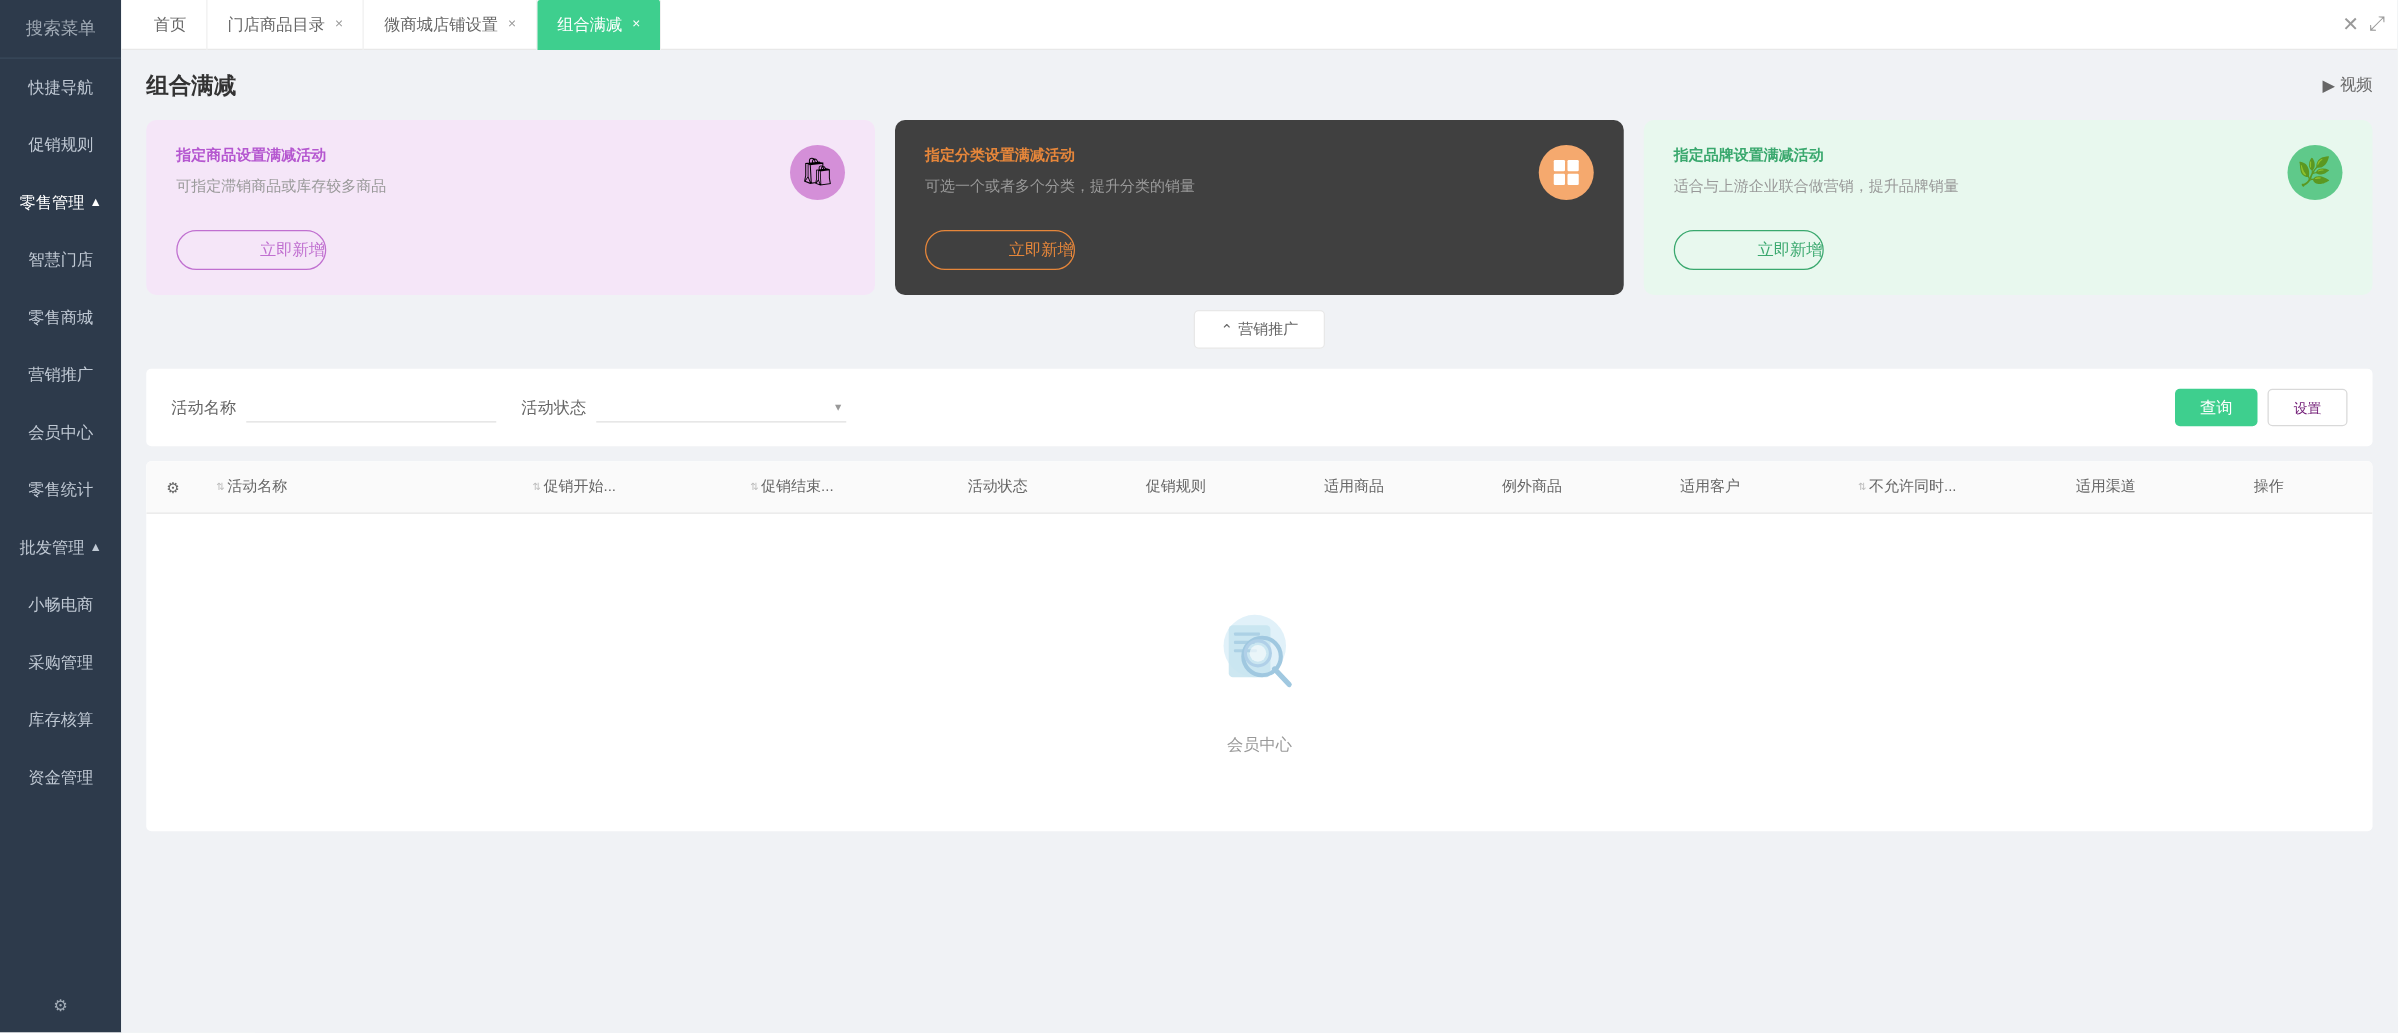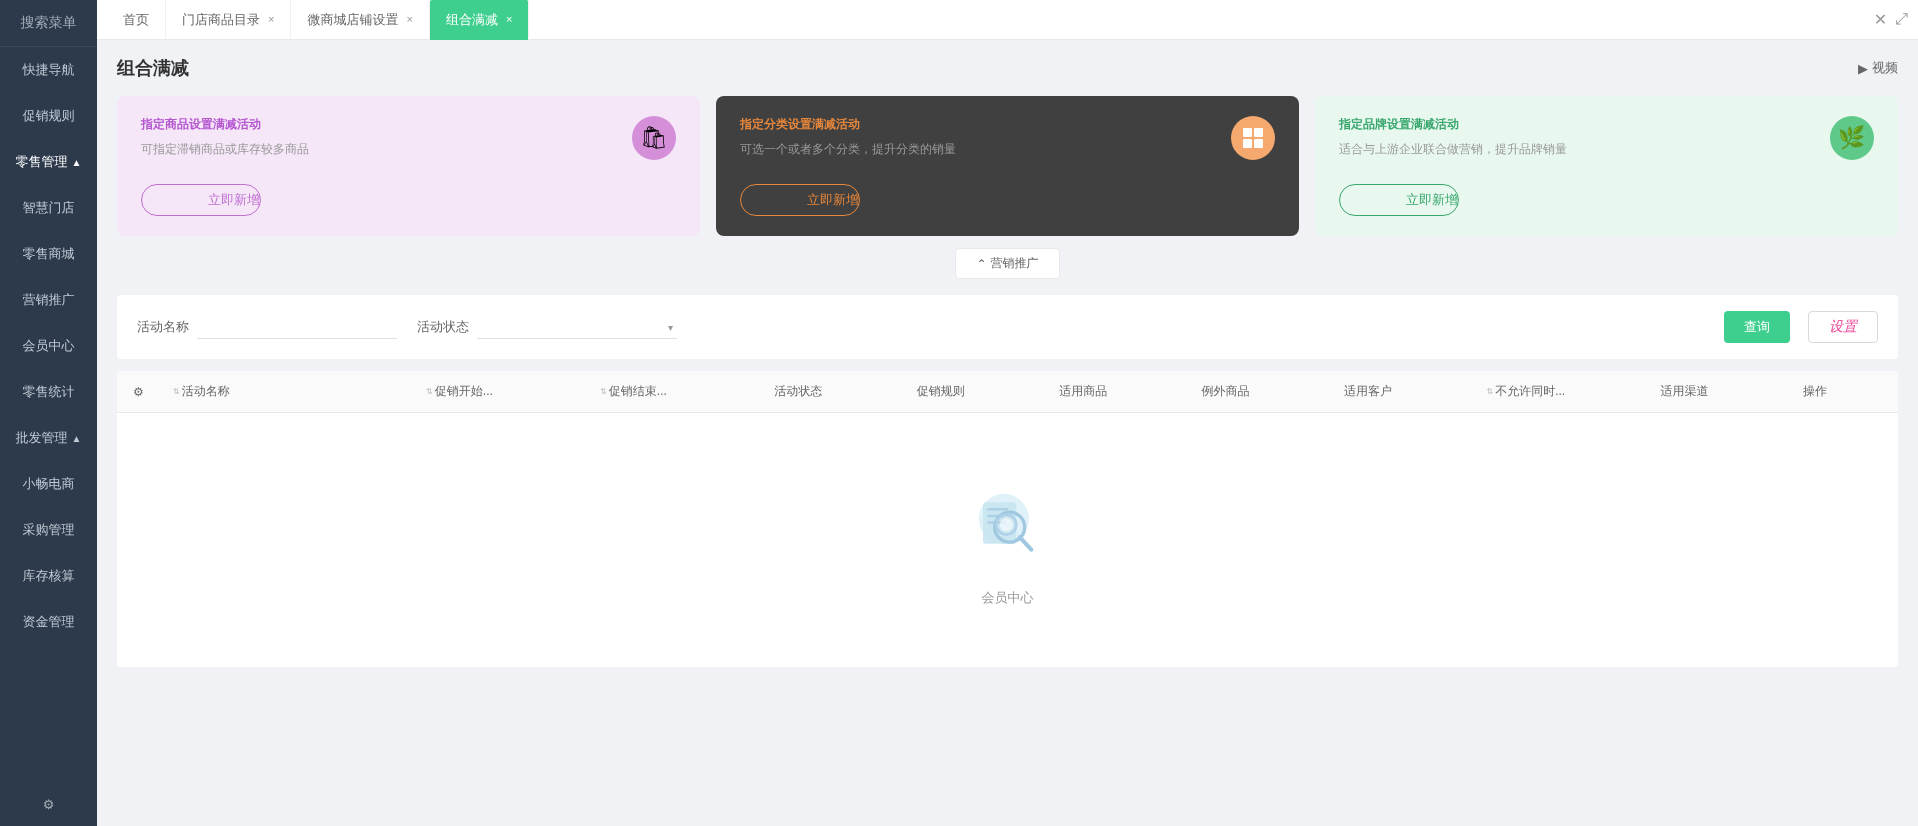--- a/index.html
+++ b/index.html
@@ -260,40 +260,39 @@
     .select-wrapper .chevron {
       position: absolute;
       right: 4px;
       font-size: 10px;
       color: #999;
       pointer-events: none;
     }
     .filter-actions {
       margin-left: auto;
       display: flex;
-      gap: 18px;
+      gap: 8px;
     }
     .btn-query {
       background: #3ecf8e;
       color: #fff;
       border: none;
       padding: 6px 20px;
       border-radius: 4px;
       cursor: pointer;
       font-size: 13px;
     }
     .btn-setting {
       background: #fff;
-      color: #ec4899;
+      color: #701a75;
       border: 1px solid #d9d9d9;
       padding: 6px 20px;
       border-radius: 4px;
       cursor: pointer;
-      font-size: 14px;
-      font-style: italic;
+      font-size: 11px;
     }
 
     
     .table-container {
       background: #fff;
       border-radius: 4px;
       overflow: hidden;
     }
     .table-header {
       display: flex;

